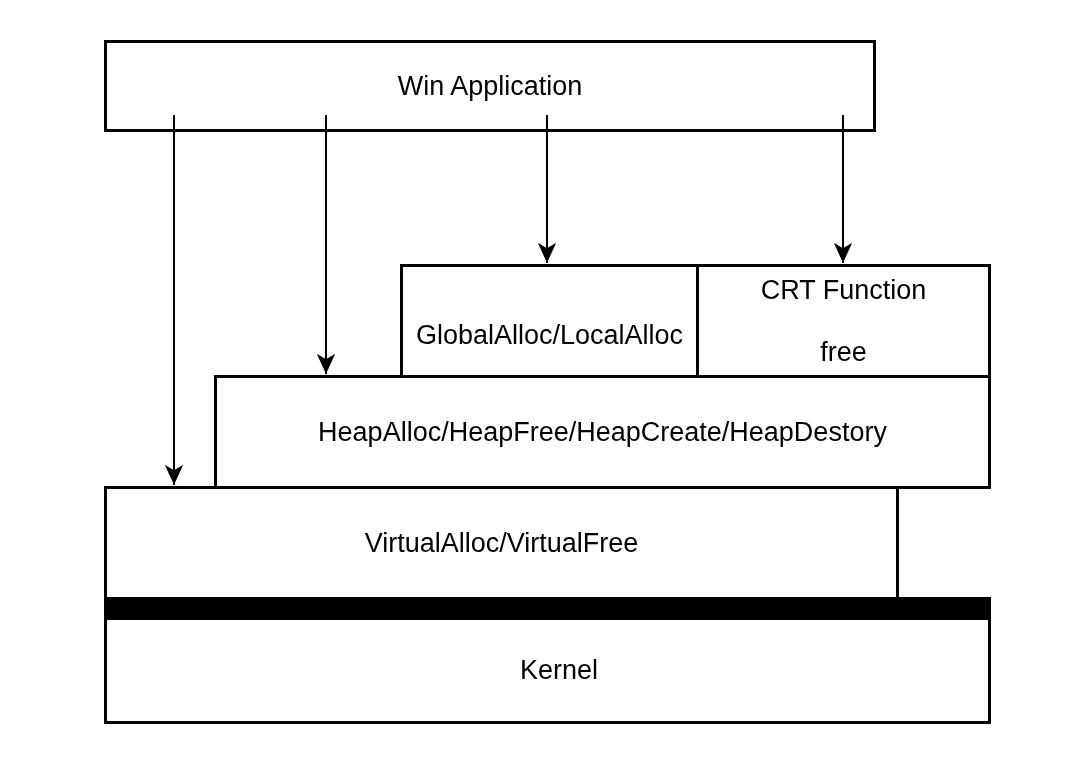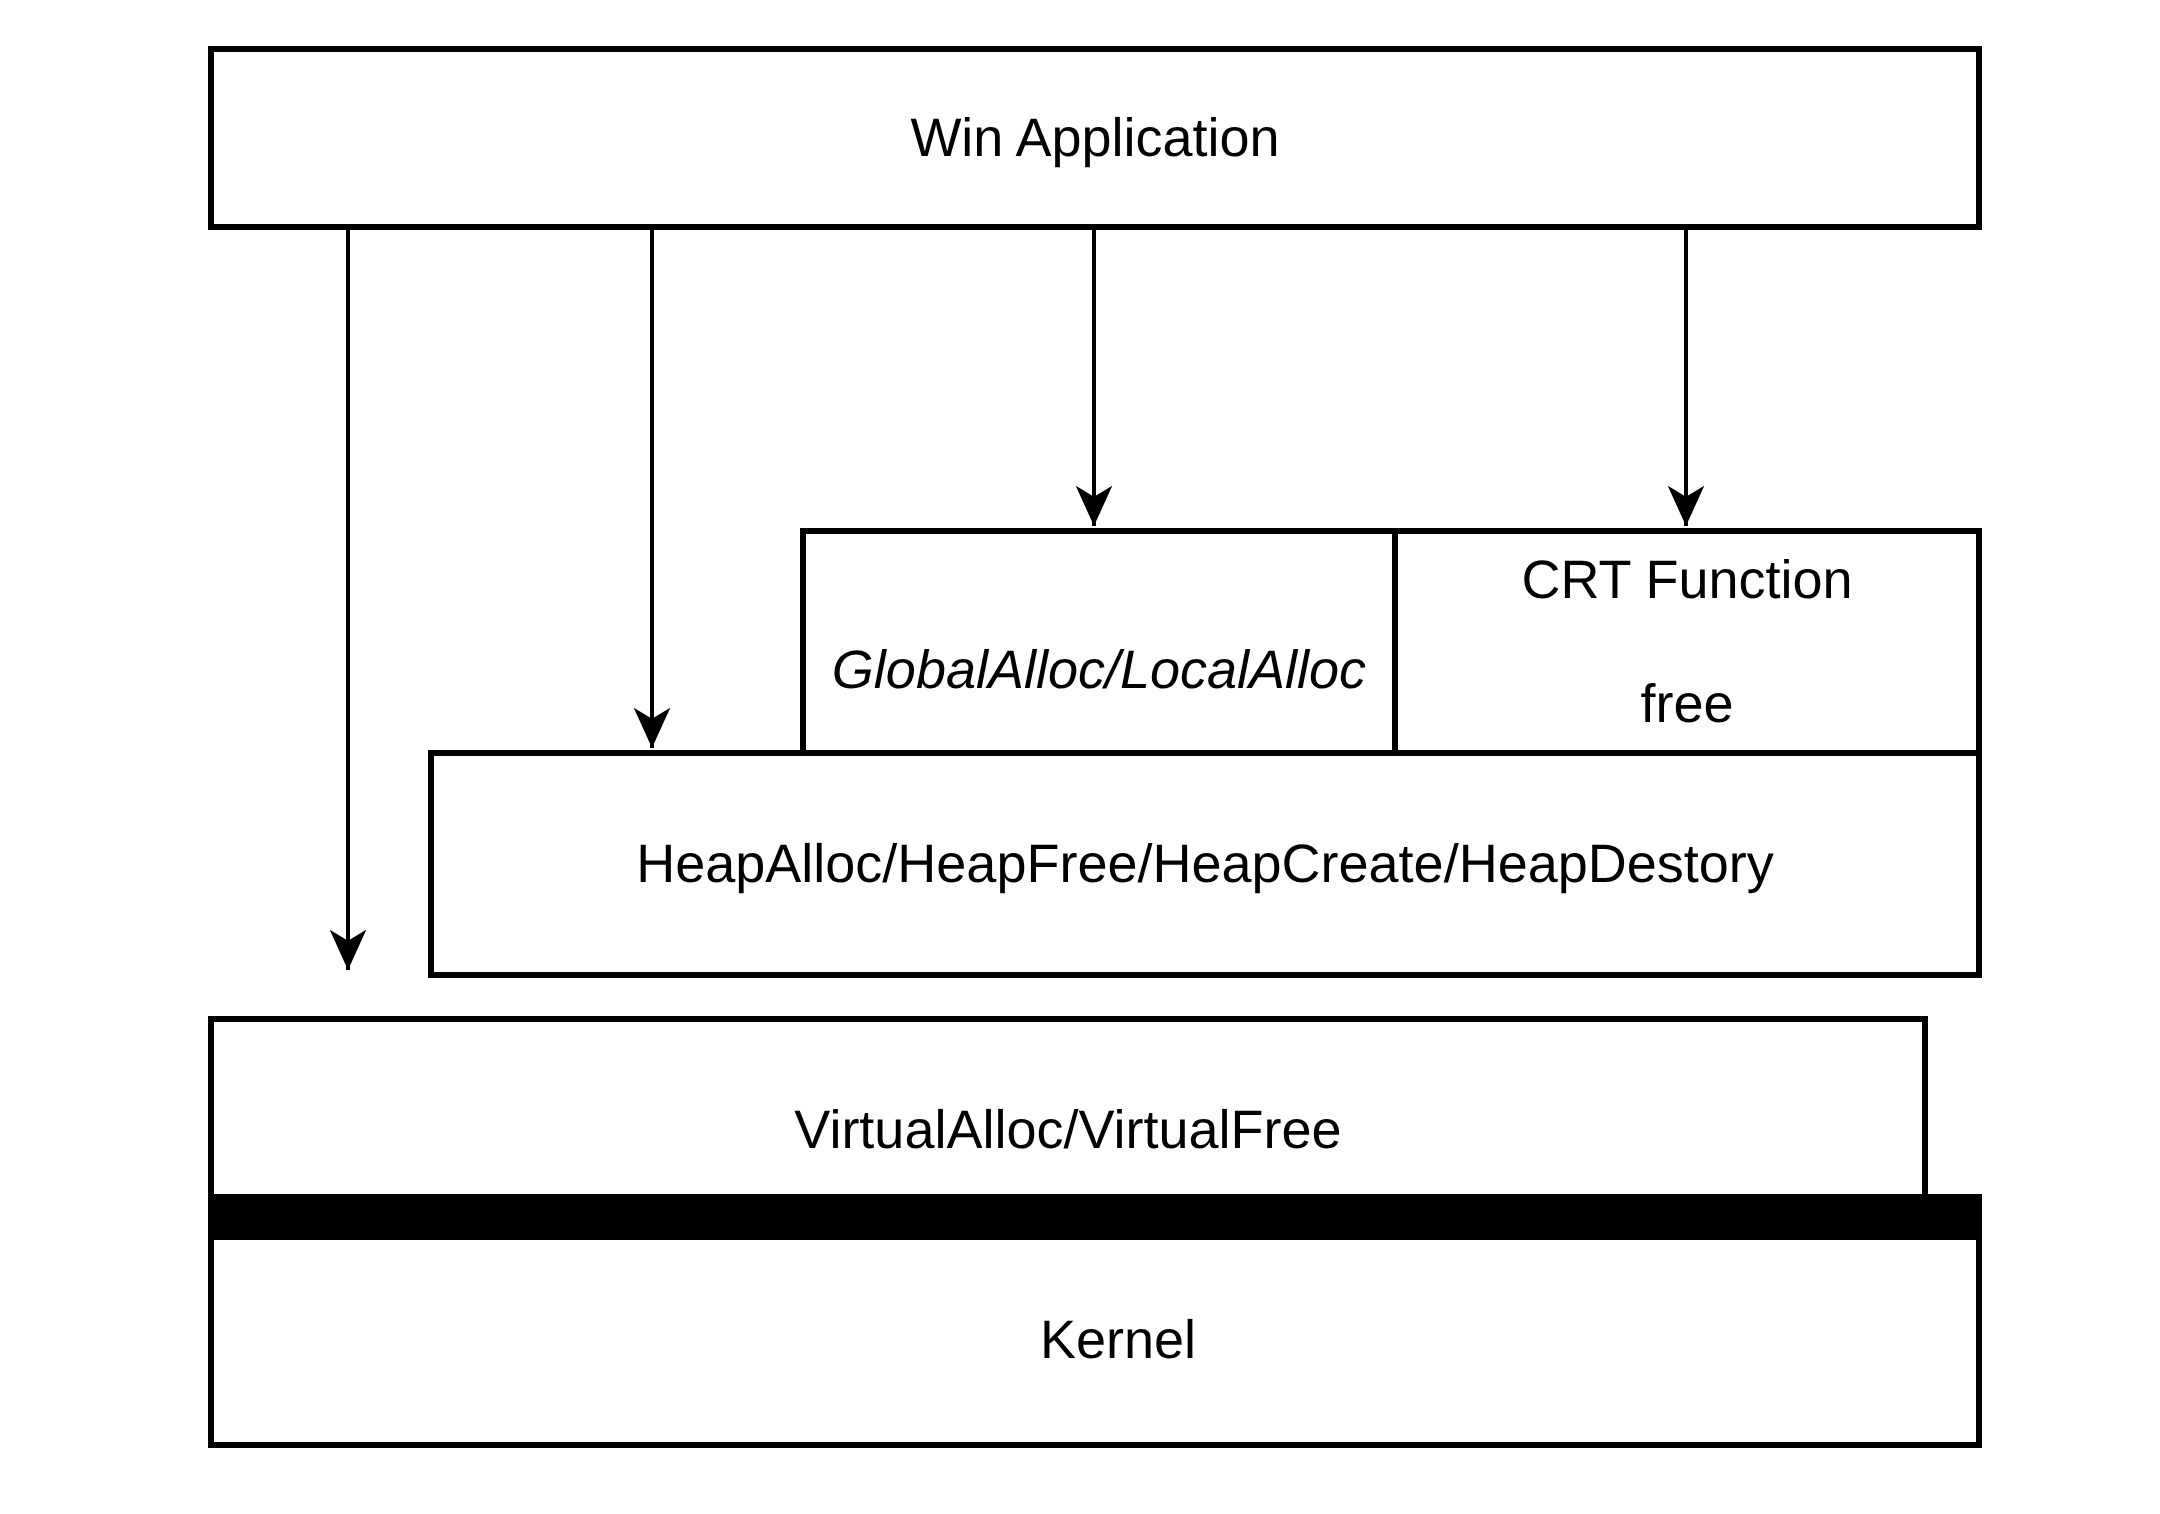--- a/index.html
+++ b/index.html
@@ -23,25 +23,25 @@
     display: flex;
     flex-direction: column;
     align-items: center;
     justify-content: center;
     text-align: center;
     font-size: 27px;
     line-height: 1.2;
     color: #000000;
     white-space: nowrap;
   }
-  #box-win     { left: 104px; top: 23px;  width: 887px; height: 92px; align-items: center; }
-  #box-global  { left: 400px; top: 264px; width: 299px; height: 143px; font-style: italic; }
+  #box-win     { left: 104px; top: 40px;  width: 772px; height: 92px; align-items: center; }
+  #box-global  { left: 400px; top: 264px; width: 299px; height: 143px; }
   #box-crt     { left: 696px; top: 264px; width: 295px; height: 114px; gap: 30px; }
   #box-heap    { left: 214px; top: 375px; width: 777px; height: 114px; justify-content: center; }
-  #box-virtual { left: 104px; top: 508px; width: 860px; height: 114px; }
+  #box-virtual { left: 104px; top: 486px; width: 795px; height: 114px; }
   #box-kernel  { left: 104px; top: 617px; width: 887px; height: 107px; padding-left: 23px; }
   #divider-bar {
     position: absolute;
     left: 104px; top: 597px; width: 887px; height: 20px;
     background: #000000;
   }
   #arrow-layer {
     position: absolute;
     left: 0; top: 0;
     width: 1080px; height: 757px;

